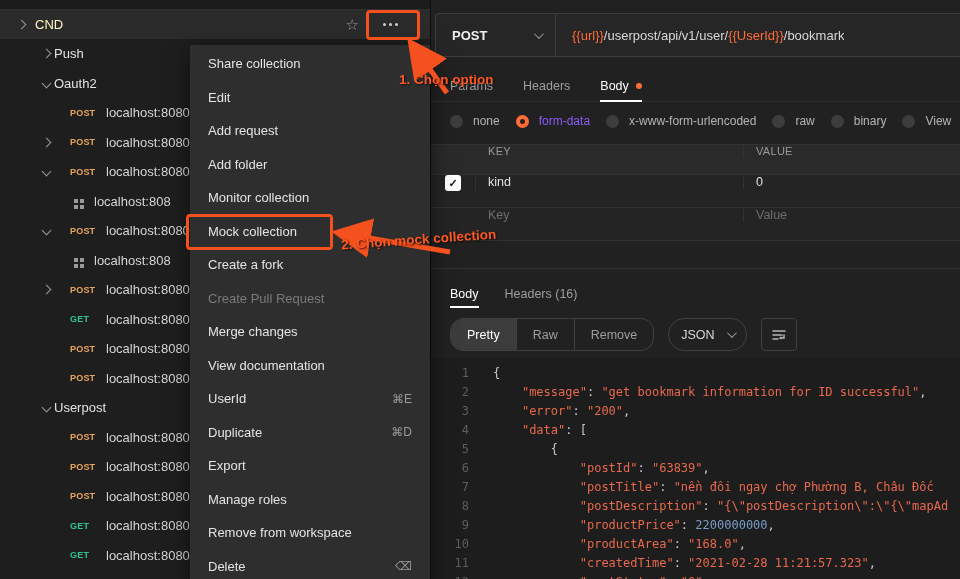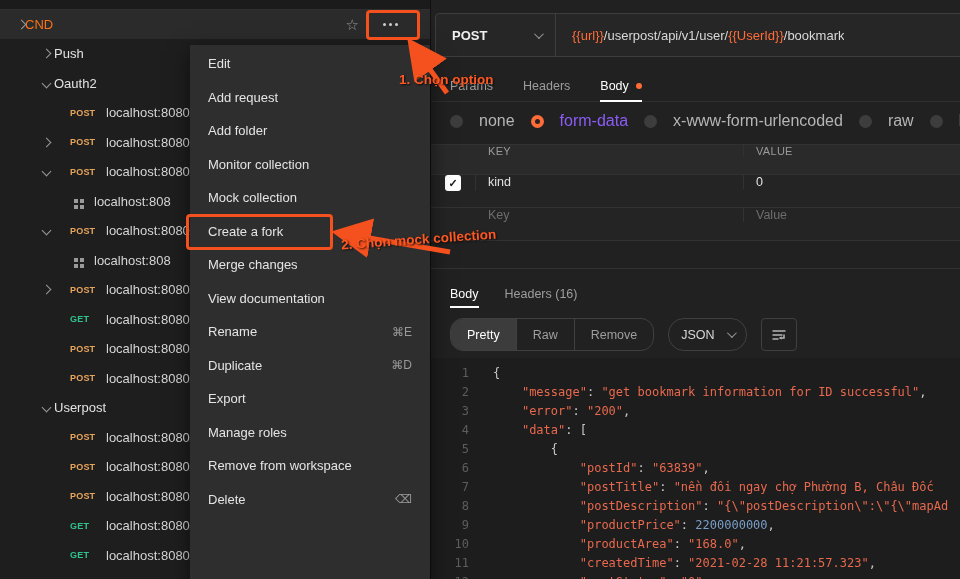--- a/index.html
+++ b/index.html
@@ -4,21 +4,21 @@
 <style>
   *{margin:0;padding:0;box-sizing:border-box}
   html,body{width:960px;height:579px;overflow:hidden;background:#1a1a1a;
     font-family:"Liberation Sans",sans-serif;}
   #app{position:relative;width:960px;height:579px;background:#212121;overflow:hidden;color:#ddd}
 
   
   #sidebar{position:absolute;left:0;top:0;width:430px;height:100%;background:#1e1e1e}
   #sidebar-topstrip{height:10px;background:#1b1b1b;border-bottom:1px solid #2f2f2f}
   #collection-header{height:29px;display:flex;align-items:center;background:#2b2b2b;padding-left:18px}
-  #collection-name{color:#f97316;font-size:13px;}
+  #collection-name{color:#fef9c3;font-size:13px;margin-left:10px}
   .spacer{flex:1}
   #star-btn{color:#9a9a9a;font-size:15px;margin-right:14px;line-height:1}
   #more-btn{display:flex;gap:3px;align-items:center;padding:10px 10px;margin-right:22px}
   #more-btn i{width:3px;height:3px;border-radius:50%;background:#cfcfcf}
   .chev{width:7px;height:7px;border-right:1.6px solid #9a9a9a;border-bottom:1.6px solid #9a9a9a;display:inline-block;flex:none}
   .chev.right{transform:rotate(-45deg)}
   .chev.down{transform:rotate(45deg)}
   .chev.hidden{visibility:hidden}
   .chev-slot{width:16px;display:flex;justify-content:center;flex:none}
   #tree{position:absolute;top:39px;left:0;right:0}
@@ -48,21 +48,21 @@
   .u-var{color:var(--accent-orange)}
   .u-plain{color:#d8d8d8}
 
   #req-tabs{position:absolute;left:0;top:70px;right:0;height:32px;display:flex;gap:30px;align-items:center;padding-left:19px;border-bottom:1px solid #2e2e2e}
   .req-tab{font-size:12.5px;color:#9e9e9e;position:relative;display:flex;align-items:center;height:100%}
   .req-tab.active{color:#fff}
   .req-tab.active::after{content:"";position:absolute;left:0;right:0;bottom:-1px;height:2px;background:#fdfdfd}
   .dot{width:6px;height:6px;border-radius:50%;background:var(--accent-orange);margin-left:7px}
 
   #body-types{position:absolute;left:19px;top:106px;right:0;height:30px;display:flex;align-items:center;gap:16px;white-space:nowrap;overflow:hidden}
-  .radio{display:flex;align-items:center;gap:16px;font-size:16px;color:#b5b5b5;flex:none}
+  .radio{display:flex;align-items:center;gap:10px;font-size:12px;color:#b5b5b5;flex:none}
   .radio .circle{width:13px;height:13px;border-radius:50%;background:#3d3d3d;flex:none}
   .radio.selected .circle{background:#242424;border:4px solid var(--accent-orange)}
   .radio.selected{color:#8b5cf6}
 
   #kv-table{position:absolute;left:0;top:144px;right:0;font-size:12.5px}
   .kv-row{display:flex;align-items:flex-start;height:33px;border-bottom:1px solid #323232;background:#242424}
   .kv-row.header{height:31px;background:#2a2a2a;border-top:1px solid #323232;color:#9a9a9a;font-size:11px;letter-spacing:.3px}
   .col-check{width:45px;flex:none;display:flex;align-items:center;justify-content:center;border-right:1px solid #323232}
   .col-key{width:268px;flex:none;display:flex;align-items:center;padding-left:12px;border-right:1px solid #323232;color:#e0e0e0}
   .col-value{flex:1;display:flex;align-items:center;padding-left:12px;color:#e0e0e0}
@@ -259,20 +259,24 @@
 
     <span class="method get">GET</span>
     <span class="tree-label">localhost:8080/a</span>
   </div>
       </div>
   </div>
 
   <div id="context-menu">
     <div id="menu-list">
         <div class="menu-item">
+    <span class="mi-label">Share collection</span>
+
+  </div>
+        <div class="menu-item">
     <span class="mi-label">Edit</span>
 
   </div>
         <div class="menu-item">
     <span class="mi-label">Add request</span>
 
   </div>
         <div class="menu-item">
     <span class="mi-label">Add folder</span>
 
@@ -282,30 +286,34 @@
 
   </div>
         <div class="menu-item">
     <span class="mi-label">Mock collection</span>
 
   </div>
         <div class="menu-item">
     <span class="mi-label">Create a fork</span>
 
   </div>
+        <div class="menu-item disabled">
+    <span class="mi-label">Create Pull Request</span>
+
+  </div>
         <div class="menu-item">
     <span class="mi-label">Merge changes</span>
 
   </div>
         <div class="menu-item">
     <span class="mi-label">View documentation</span>
 
   </div>
         <div class="menu-item">
-    <span class="mi-label">Rename</span>
+    <span class="mi-label">UserId</span>
     <span class="shortcut">⌘E</span>
   </div>
         <div class="menu-item">
     <span class="mi-label">Duplicate</span>
     <span class="shortcut">⌘D</span>
   </div>
         <div class="menu-item">
     <span class="mi-label">Export</span>
 
   </div>

